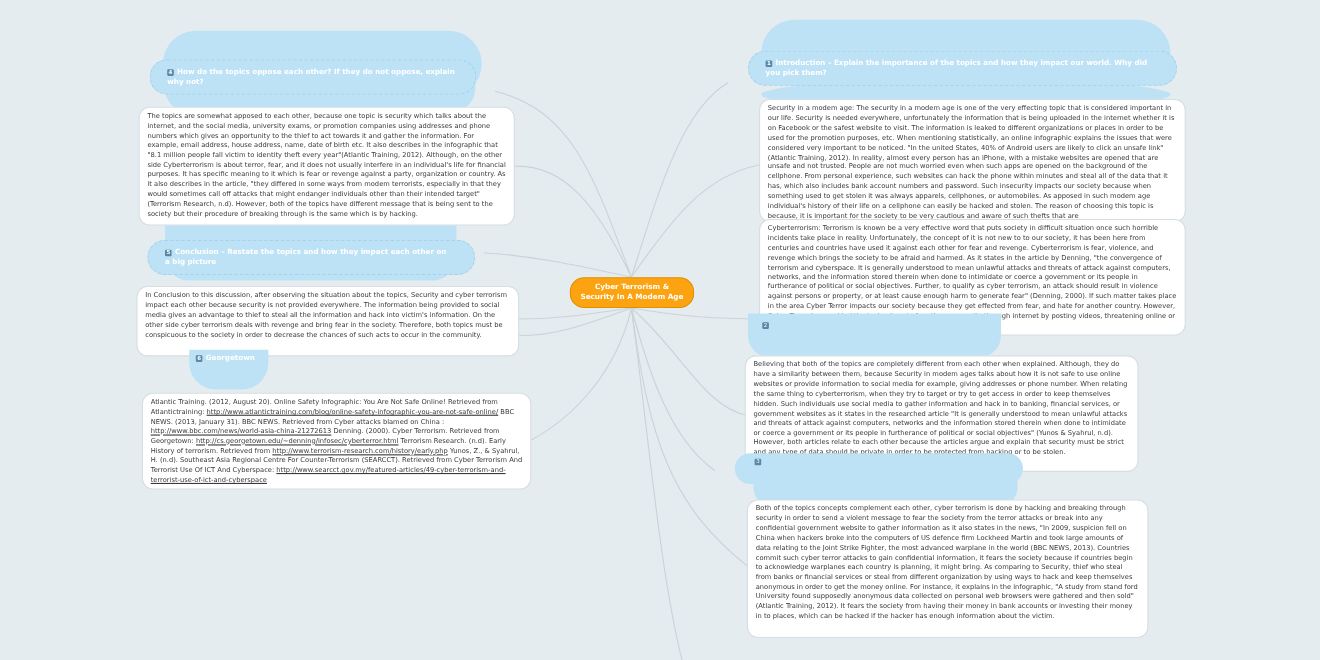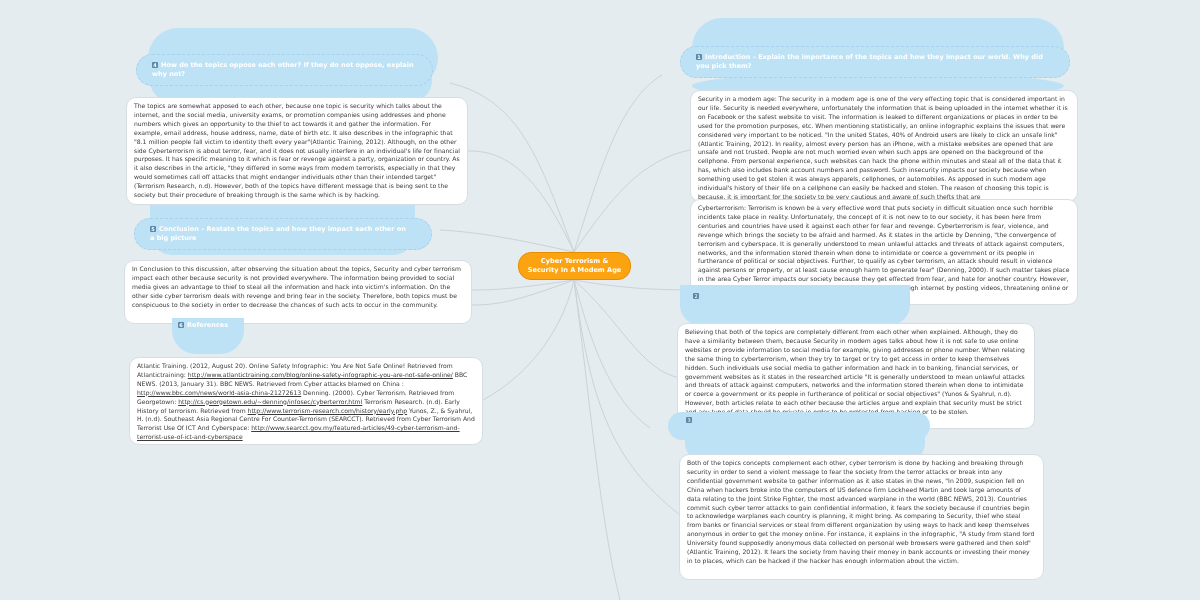--- a/index.html
+++ b/index.html
@@ -111,21 +111,21 @@
     <span class="num-badge">5</span><span>Conclusion – Restate the topics and how they impact each other on a big picture</span>
   </div>
 </div>
 <div class="note" style="left:124px;top:260px;width:348px;height:64px;">
   <span>In Conclusion to this discussion, after observing the situation about the topics, Security and cyber terrorism impact each other because security is not provided everywhere. The information being provided to social media gives an advantage to thief to steal all the information and hack into victim's information. On the other side cyber terrorism deals with revenge and bring fear in the society. Therefore, both topics must be conspicuous to the society in order to decrease the chances of such acts to occur in the community.</span>
 </div>
 
 <div>
   <div class="cloud-bump" style="left:172px;top:318px;width:72px;height:36px;border-radius:0 0 24px 24px;"></div>
   <div class="topic" style="left:178px;top:321px;">
-    <span class="num-badge">6</span><span>References</span>
+    <span class="num-badge">6</span><span>Georgetown</span>
   </div>
 </div>
 <div class="note" style="left:129px;top:357px;width:354px;height:88px;">
   <span>Atlantic Training. (2012, August 20). Online Safety Infographic: You Are Not Safe Online! Retrieved from Atlantictraining: </span><a>http://www.atlantictraining.com/blog/online-safety-infographic-you-are-not-safe-online/</a>
   <span> BBC NEWS. (2013, January 31). BBC NEWS. Retrieved from Cyber attacks blamed on China : </span><a>http://www.bbc.com/news/world-asia-china-21272613</a>
   <span> Denning. (2000). Cyber Terrorism. Retrieved from Georgetown: </span><a>http://cs.georgetown.edu/~denning/infosec/cyberterror.html</a>
   <span> Terrorism Research. (n.d). Early History of terrorism. Retrieved from </span><a>http://www.terrorism-research.com/history/early.php</a>
   <span> Yunos, Z., &amp; Syahrul, H. (n.d). Southeast Asia Regional Centre For Counter-Terrorism (SEARCCT). Retrieved from Cyber Terrorism And Terrorist Use Of ICT And Cyberspace: </span><a>http://www.searcct.gov.my/featured-articles/49-cyber-terrorism-and-terrorist-use-of-ict-and-cyberspace</a>
 </div>
 

